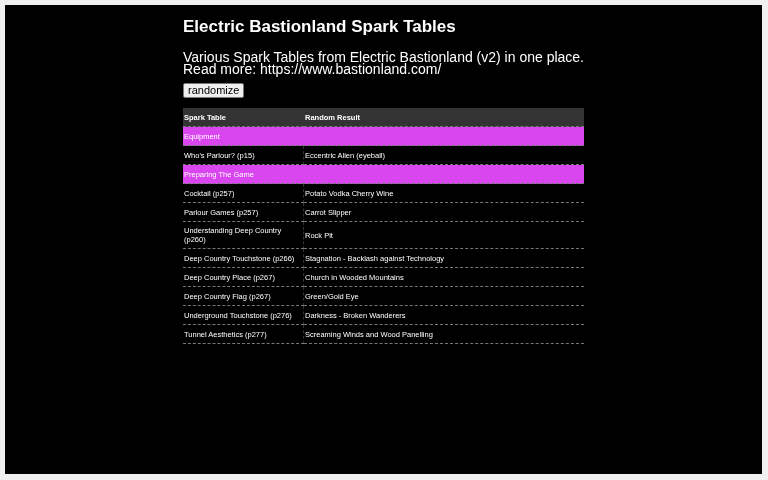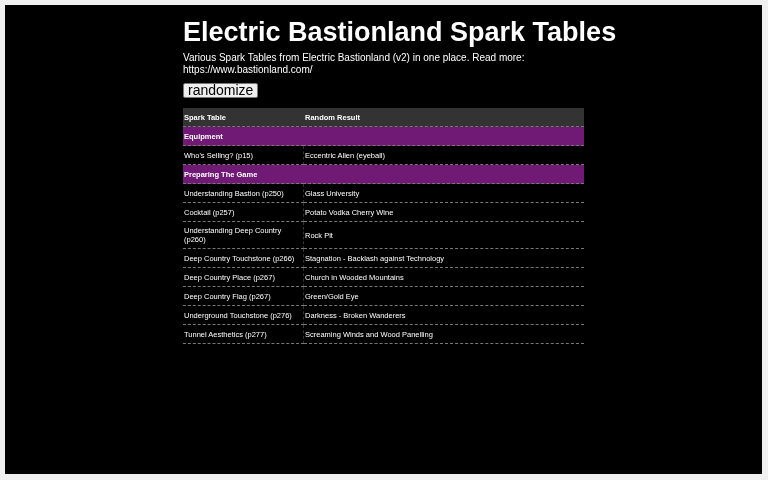--- a/index.html
+++ b/index.html
@@ -12,44 +12,44 @@
     .viewport {
       position: absolute; left: 5px; top: 5px; width: 757px; height: 469px;
       background: #000; overflow: hidden;
     }
     .content {
       position: absolute; left: 178px; top: 0; width: 401px;
       color: #fff;
     }
     h1 {
       margin: 0; position: absolute; top: 12px; left: 0;
-      font-size: 27px; font-weight: bold; color: #fff; white-space: nowrap;
+      font-size: 17px; font-weight: bold; color: #fff; white-space: nowrap;
     }
     .desc {
       position: absolute; top: 47px; left: 0; width: 401px;
-      font-size: 10px; line-height: 11.5px; color: #fff;
+      font-size: 14px; line-height: 11.5px; color: #fff;
     }
     .btn {
       position: absolute; top: 78px; left: 0;
       height: 15px; padding: 0 4px;
       background: #efefef; color: #000; border: 1px solid #767676; border-radius: 2px;
-      font-family: "Liberation Sans", sans-serif; font-size: 14px; line-height: 13px;
+      font-family: "Liberation Sans", sans-serif; font-size: 11px; line-height: 13px;
       cursor: pointer;
     }
     table {
       position: absolute; top: 103px; left: 0; width: 401px;
       border-collapse: collapse; font-size: 7.5px; color: #fff;
     }
     td, th {
       text-align: left; padding: 0 1px; vertical-align: middle;
       border-bottom: 1px dashed #777;
       margin-top: 12px;
     }
     th { font-weight: bold; height: 18px; background: #333; }
-    tr.section td { background: #701a75; font-weight: bold; height: 18px; }
+    tr.section td { background: #d946ef; font-weight: normal; height: 18px; }
     tr.row td { height: 18px; line-height: 9px; }
     tr.row td.c1 { width: 118px; }
     tr.row.tall td { height: 26px; }
     td.c1, th.c1 { border-right: 1px dashed #333; width: 118px; }
   </style>
 </head>
 <body>
 
 <div class="viewport">
   <div class="content">
@@ -62,35 +62,35 @@
         <tr>
           <th class="c1">Spark Table</th>
           <th>Random Result</th>
         </tr>
       </thead>
       <tbody>
         <tr class="section">
           <td colspan="2">Equipment</td>
         </tr>
         <tr class="row">
-          <td class="c1">Who's Selling? (p15)</td>
+          <td class="c1">Who's Parlour? (p15)</td>
           <td>Eccentric Alien (eyeball)</td>
         </tr>
 
         <tr class="section">
           <td colspan="2">Preparing The Game</td>
         </tr>
 
         <tr class="row">
-          <td class="c1">Understanding Bastion (p250)</td>
-          <td>Glass University</td>
+          <td class="c1">Cocktail (p257)</td>
+          <td>Potato Vodka Cherry Wine</td>
         </tr>
         <tr class="row">
-          <td class="c1">Cocktail (p257)</td>
-          <td>Potato Vodka Cherry Wine</td>
+          <td class="c1">Parlour Games (p257)</td>
+          <td>Carrot Slipper</td>
         </tr>
 
         <tr class="row tall">
           <td class="c1">Understanding Deep Country (p260)</td>
           <td>Rock Pit</td>
         </tr>
         <tr class="row">
           <td class="c1" style="white-space:nowrap">Deep Country Touchstone (p266)</td>
           <td>Stagnation - Backlash against Technology</td>
         </tr>

